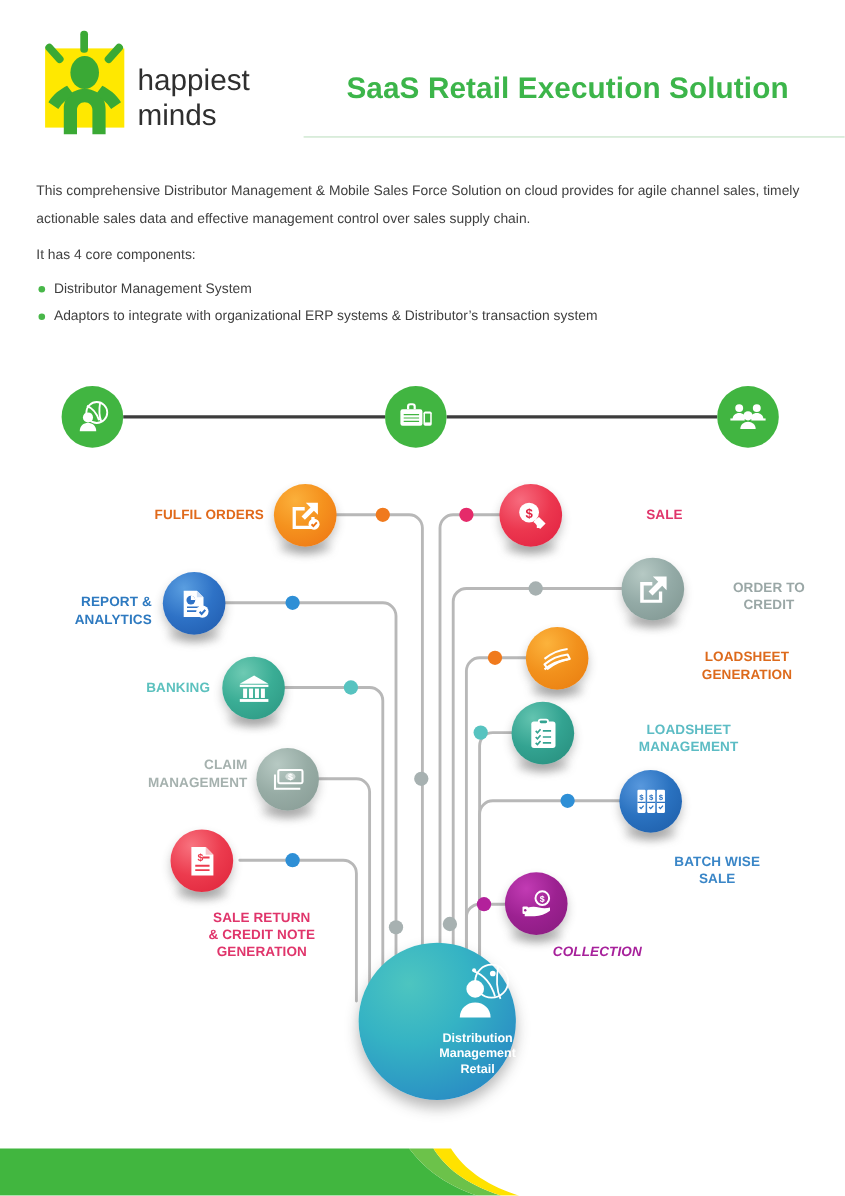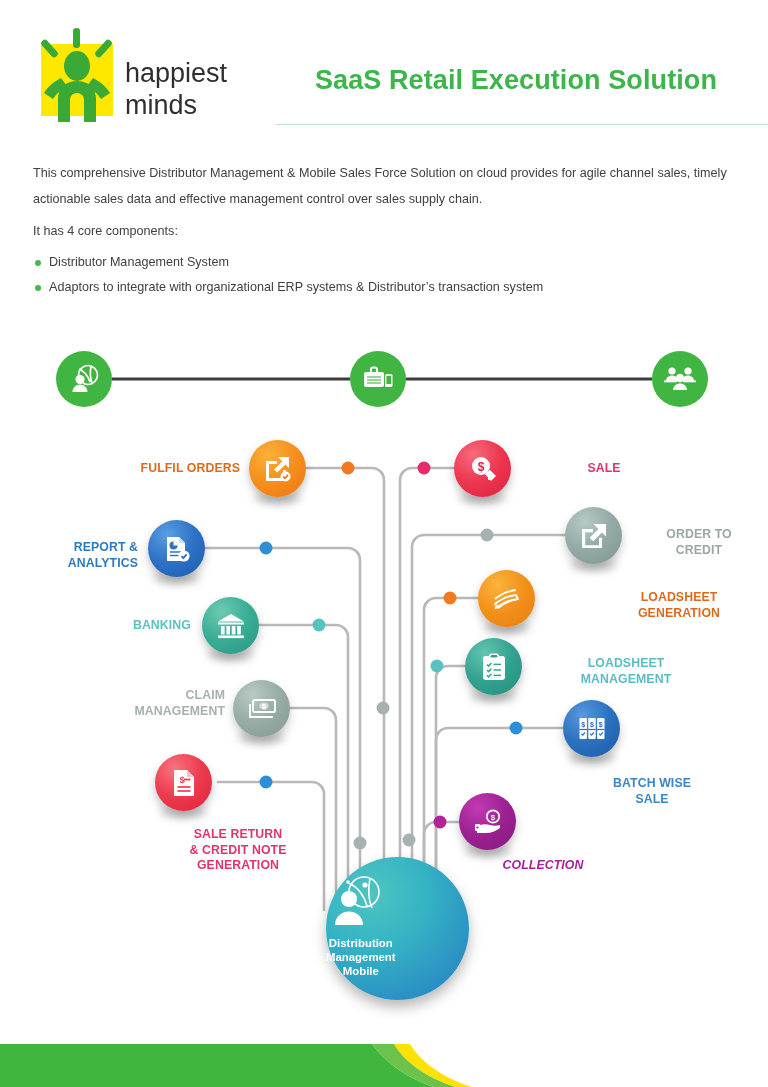--- a/index.html
+++ b/index.html
@@ -62,21 +62,21 @@
   .label{position:absolute;font-size:12.3px;font-weight:bold;line-height:15.5px;
          letter-spacing:.1px;}
   .label.r{text-align:right;}
   .label.l{text-align:center;}
 
   
   .hub{
     position:absolute;left:326px;top:527px;width:143px;height:143px;border-radius:50%;
     background:radial-gradient(circle at 32% 26%, #4dc5c0 0%, #35b3c4 38%, #2a8fc4 78%, #2a7fbb 100%);
     box-shadow:0 7px 13px rgba(50,50,50,.35);
-    display:flex;flex-direction:column;align-items:flex-start;justify-content:flex-start;
+    display:flex;flex-direction:column;align-items:flex-end;justify-content:flex-start;
   }
   .hub-ico{margin-top:16px;}
   .hub-text{
     color:#ffffff;font-size:11.4px;font-weight:bold;line-height:14px;
     text-align:center;margin-top:3px;
   }
 
   
   .footer{position:absolute;left:0;bottom:0;width:768px;height:65px;}
 </style>
@@ -419,21 +419,21 @@
           </g>
           <circle cx="39" cy="12" r="2.6" fill="#ffffff"></circle>
           <circle cx="22" cy="9" r="1.8" fill="#ffffff"></circle>
           <circle cx="23" cy="26" r="8" fill="#ffffff"></circle>
           <path d="M9 52c0-8 6.3-13.6 14-13.6S37 44 37 52z" fill="#ffffff"></path>
         </svg>
       </span>
       <div class="hub-text">
         <div>Distribution</div>
         <div>Management</div>
-        <div>Mobile</div>
+        <div>Retail</div>
       </div>
     </div>
 
   </div>
 
   <div class="footer">
     <svg width="768" height="65" viewBox="0 0 768 65">
       <path d="M0 22h372c12 16 30 32 62 43H0z" fill="#41b63f"></path>
       <path d="M372 22h22c10 16 28 32 62 43h-22c-32-11-50-27-62-43z" fill="#6cc24a"></path>
       <path d="M394 22h16c10 16 28 32 62 43h-16c-34-11-52-27-62-43z" fill="#ffe200"></path>

